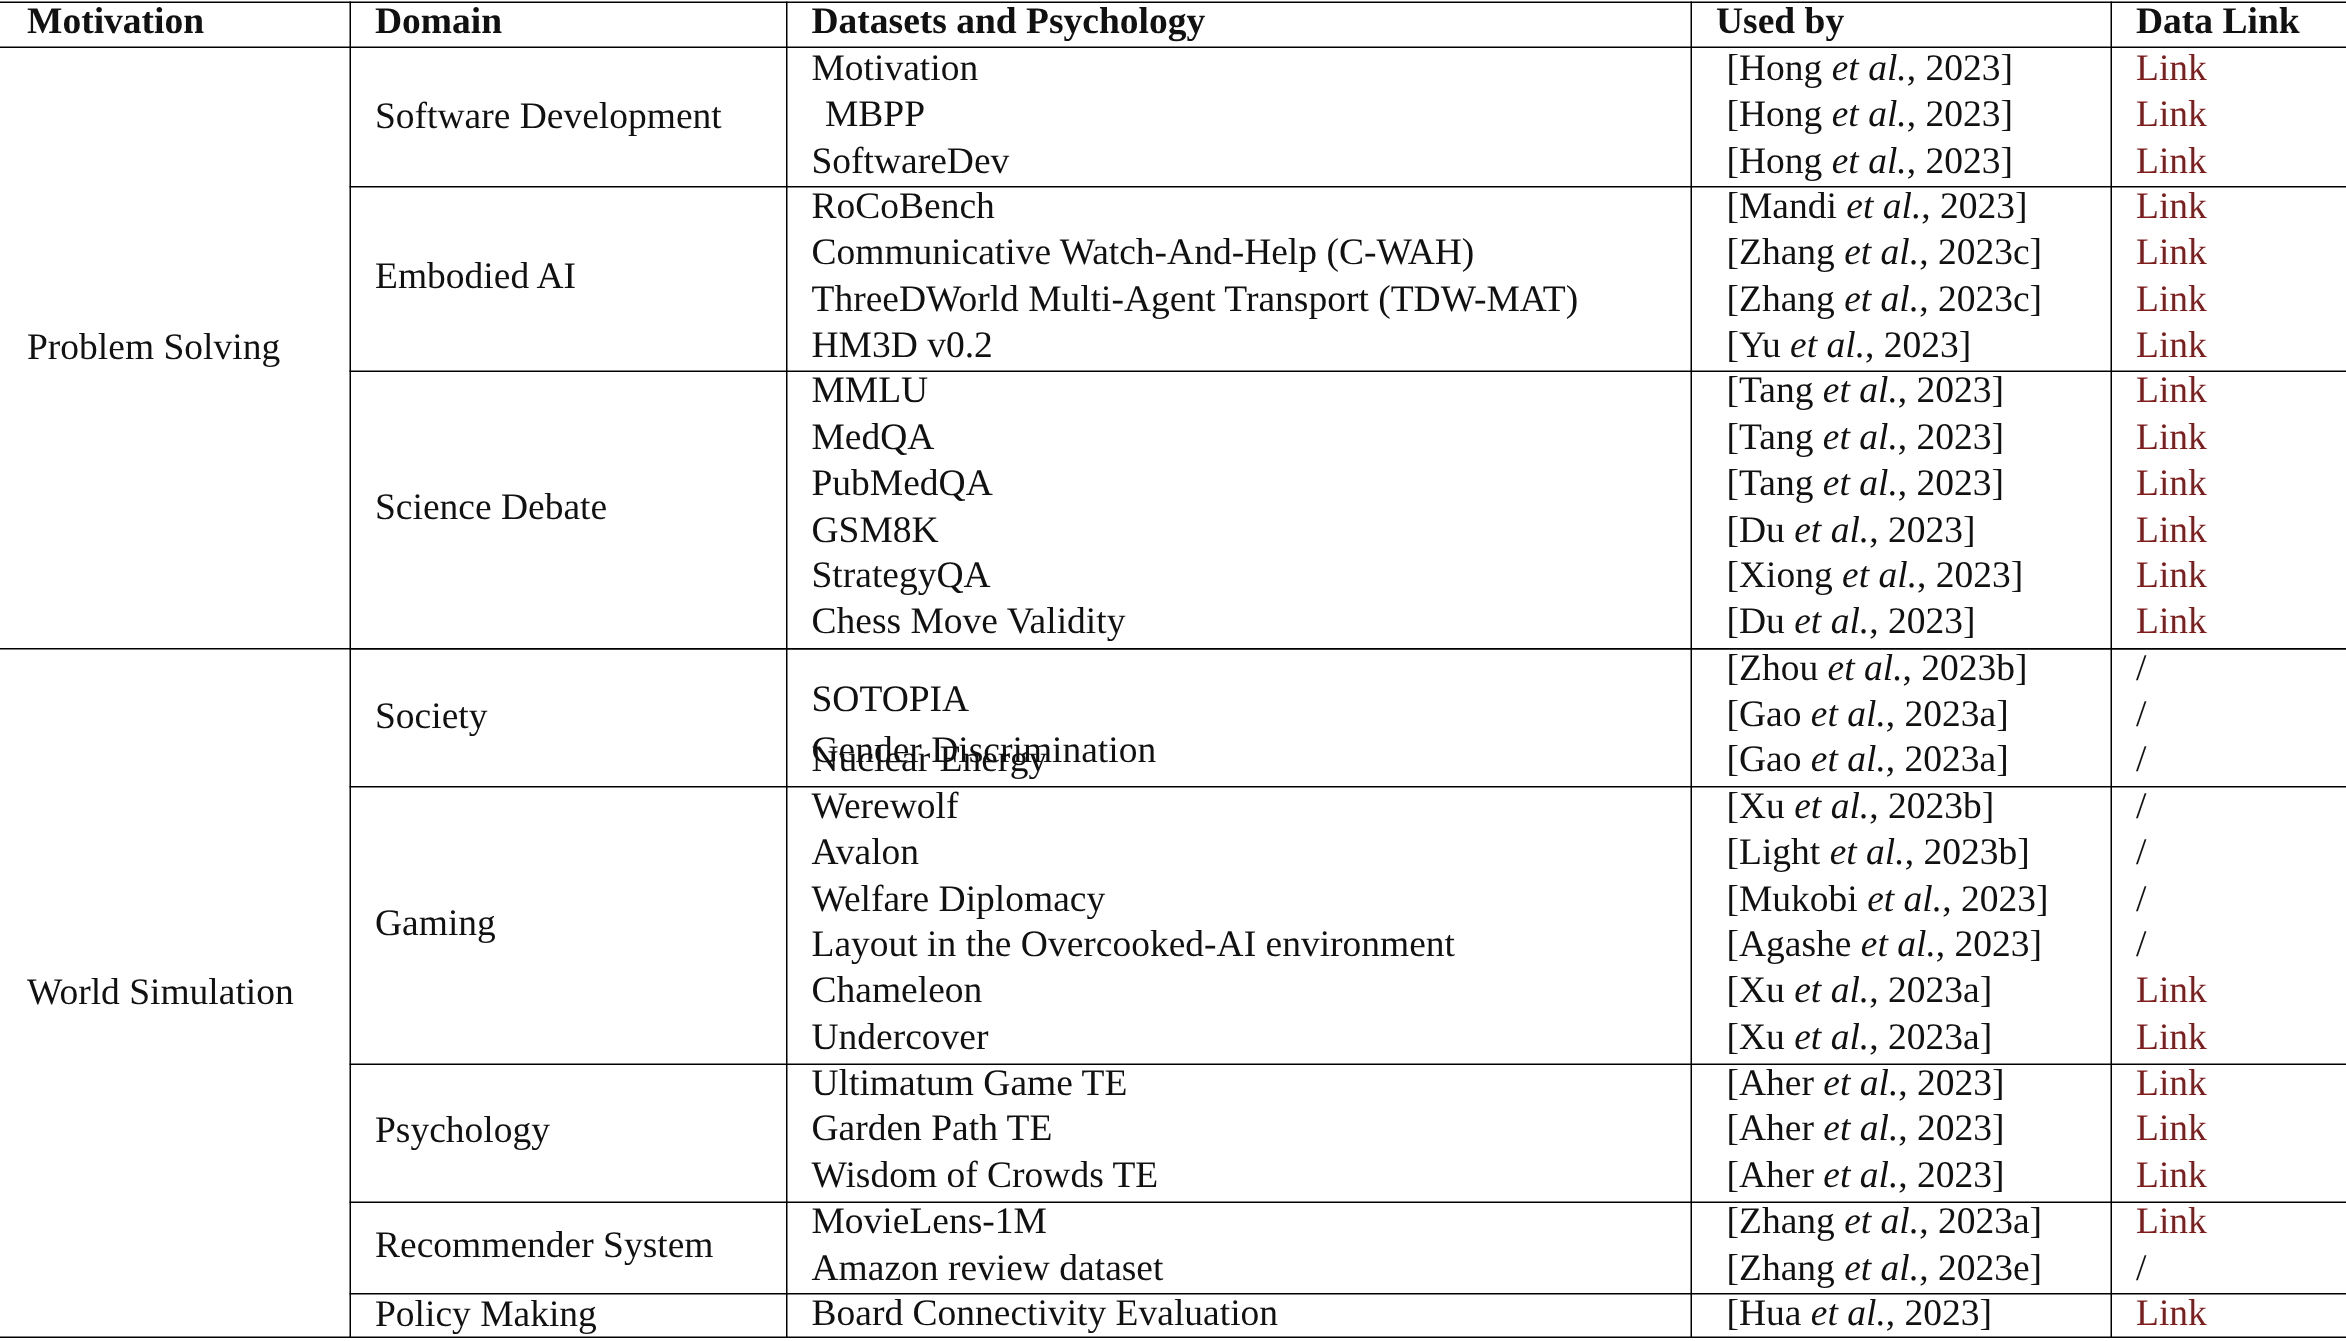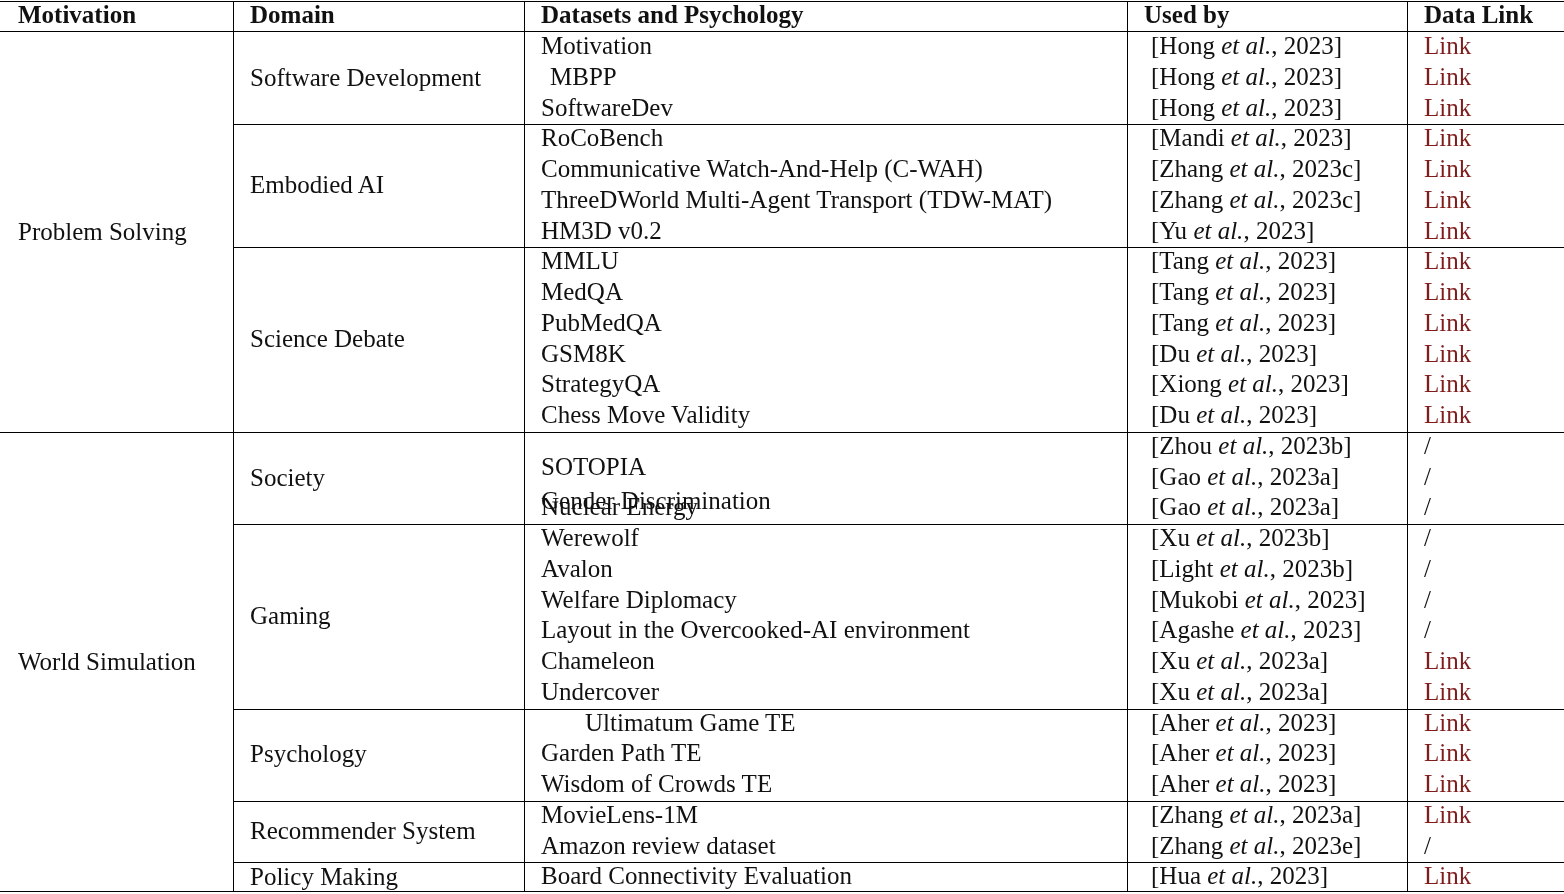--- a/index.html
+++ b/index.html
@@ -109,21 +109,21 @@
       <div class="cell slash" style="left:1424px;top:584.5px;">/</div>
       <div class="cell" style="left:541px;top:615.25px;">Layout in the Overcooked-AI environment</div>
       <div class="cell" style="left:1151px;top:615.25px;">[<span>Agashe</span> <em>et al.</em>, <span>2023</span>]</div>
       <div class="cell slash" style="left:1424px;top:615.25px;">/</div>
       <div class="cell" style="left:541px;top:646px;">Chameleon</div>
       <div class="cell" style="left:1151px;top:646px;">[<span>Xu</span> <em>et al.</em>, <span>2023a</span>]</div>
       <div class="cell link" style="left:1424px;top:646px;">Link</div>
       <div class="cell" style="left:541px;top:676.75px;">Undercover</div>
       <div class="cell" style="left:1151px;top:676.75px;">[<span>Xu</span> <em>et al.</em>, <span>2023a</span>]</div>
       <div class="cell link" style="left:1424px;top:676.75px;">Link</div>
-      <div class="cell" style="left:541px;top:707.5px;margin-left:44px;">Ultimatum Game TE</div>
+      <div class="cell" style="left:541px;top:707.5px;">Ultimatum Game TE</div>
       <div class="cell" style="left:1151px;top:707.5px;">[<span>Aher</span> <em>et al.</em>, <span>2023</span>]</div>
       <div class="cell link" style="left:1424px;top:707.5px;">Link</div>
       <div class="cell" style="left:541px;top:738.25px;">Garden Path TE</div>
       <div class="cell" style="left:1151px;top:738.25px;">[<span>Aher</span> <em>et al.</em>, <span>2023</span>]</div>
       <div class="cell link" style="left:1424px;top:738.25px;">Link</div>
       <div class="cell" style="left:541px;top:769px;">Wisdom of Crowds TE</div>
       <div class="cell" style="left:1151px;top:769px;">[<span>Aher</span> <em>et al.</em>, <span>2023</span>]</div>
       <div class="cell link" style="left:1424px;top:769px;">Link</div>
       <div class="cell" style="left:541px;top:799.75px;">MovieLens-1M</div>
       <div class="cell" style="left:1151px;top:799.75px;">[<span>Zhang</span> <em>et al.</em>, <span>2023a</span>]</div>

